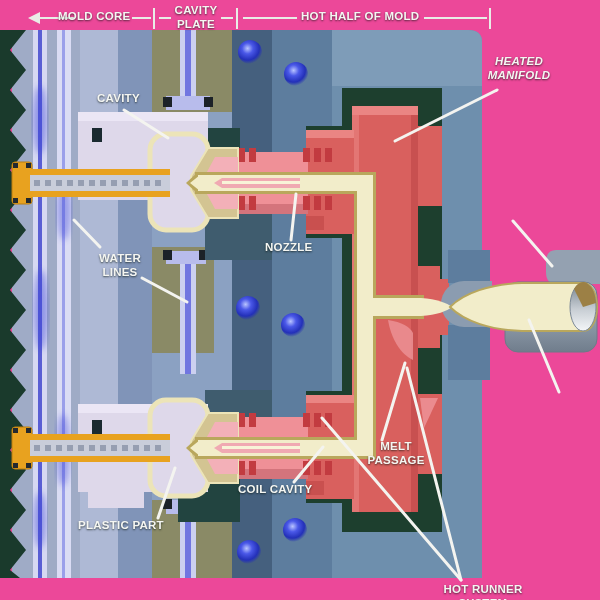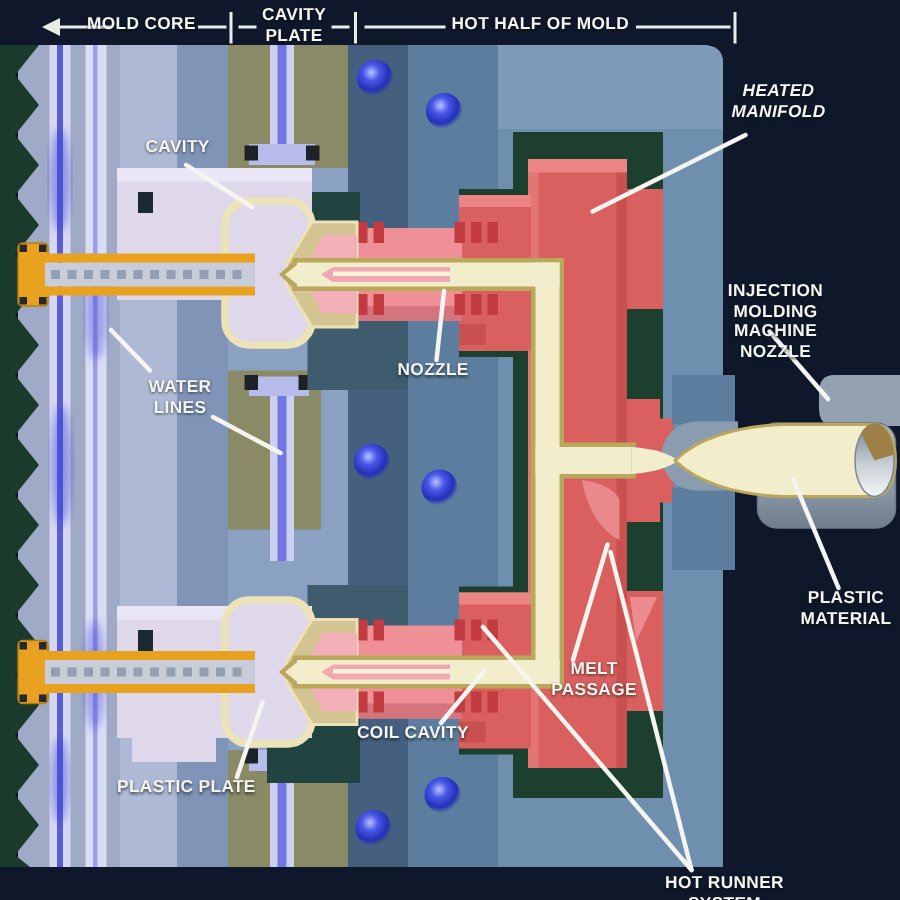--- a/index.html
+++ b/index.html
@@ -1,16 +1,16 @@
 <!DOCTYPE html>
 <html><head>
 <meta charset="utf-8">
 <style>
   html,body{margin:0;padding:0;background:#1a3a2c;}
-  #stage{position:relative;width:600px;height:600px;background:#0f172a;overflow:hidden;
+  #stage{position:relative;width:600px;height:600px;background:#ec4899;overflow:hidden;
          font-family:"Liberation Sans",sans-serif;}
   #scene{position:absolute;left:0;top:0;}
   .lbl{position:absolute;color:#f5f6f2;font-weight:700;font-size:11.5px;line-height:1.18;
        letter-spacing:.25px;white-space:pre-line;text-align:center;
        text-shadow:0 1px 2px rgba(8,20,14,.7);}
   .lbl--l{text-align:left;}
   .ctr{transform:translateX(-50%);}
 </style>
 </head>
 <body>
@@ -274,23 +274,19 @@
 <div class="lbl ctr" style="left:196px;top:4px;">CAVITY
 PLATE</div>
 <div class="lbl lbl--l" style="left:301px;top:10px;">HOT HALF OF MOLD</div>
 
 <div class="lbl lbl--l" style="left:97px;top:92px;">CAVITY</div>
 <div class="lbl ctr" style="left:519px;top:55px;font-style:italic;">HEATED
 MANIFOLD</div>
 <div class="lbl ctr" style="left:120px;top:252px;">WATER
 LINES</div>
 <div class="lbl lbl--l" style="left:265px;top:241px;">NOZZLE</div>
-<div class="lbl ctr" style="left:517px;top:188px;">INJECTION MOLDING
-MACHINE NOZZLE</div>
-<div class="lbl ctr" style="left:564px;top:393px;">PLASTIC
-MATERIAL</div>
 <div class="lbl ctr" style="left:396px;top:440px;">MELT
 PASSAGE</div>
 <div class="lbl lbl--l" style="left:238px;top:483px;">COIL CAVITY</div>
-<div class="lbl lbl--l" style="left:78px;top:519px;">PLASTIC PLATE</div>
+<div class="lbl lbl--l" style="left:78px;top:519px;">PLASTIC PART</div>
 <div class="lbl ctr" style="left:483px;top:583px;">HOT RUNNER SYSTEM</div>
 
 </div>
 
 </body></html>

